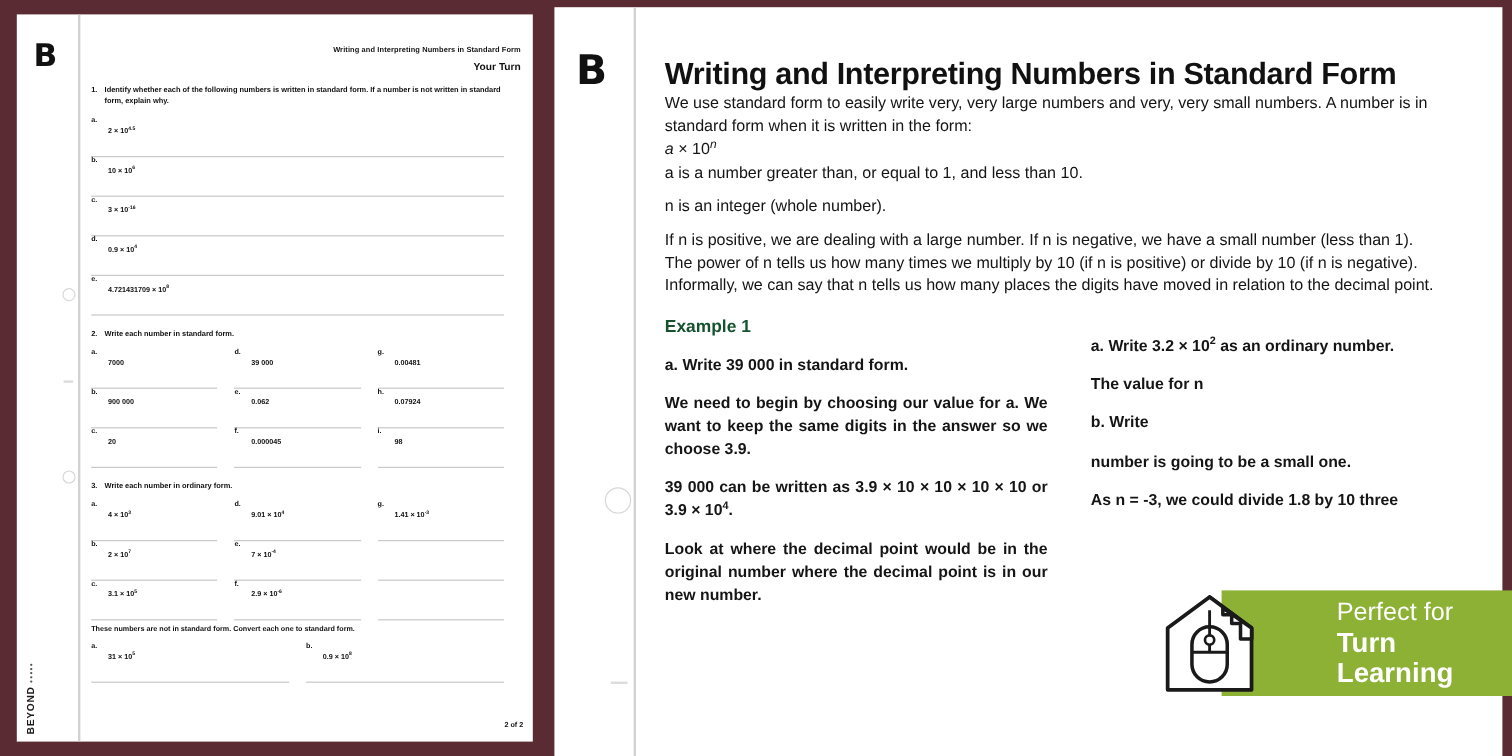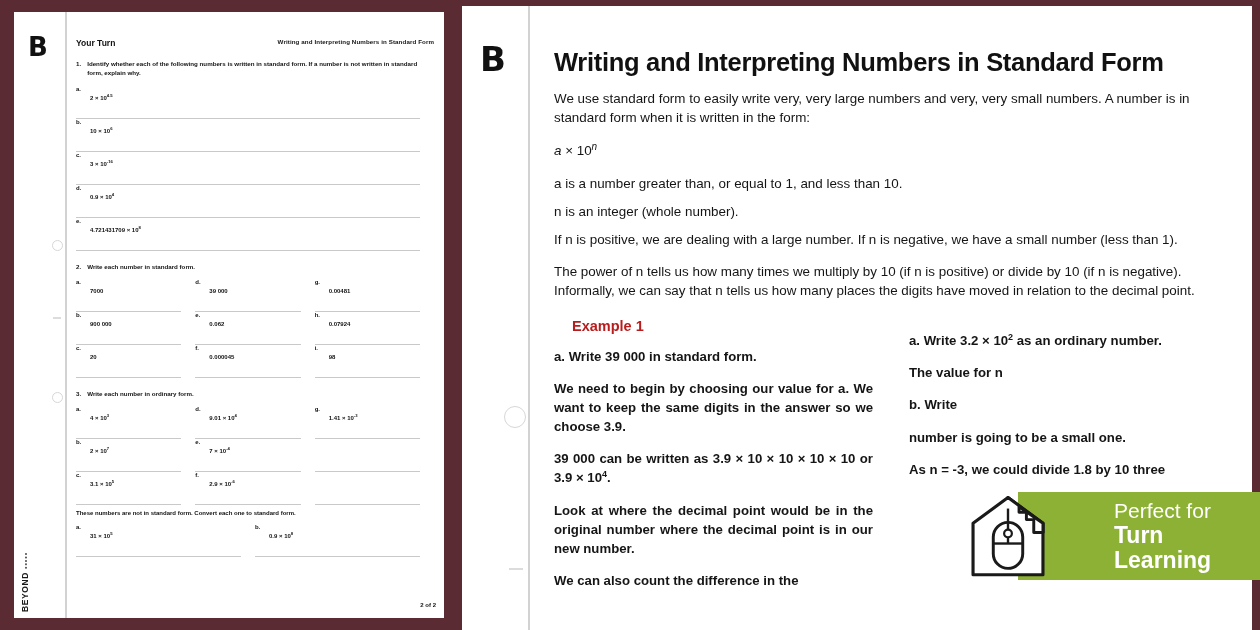--- a/index.html
+++ b/index.html
@@ -64,20 +64,22 @@
     left: 62px; top: 26px; right: 10px;
     color: #111;
   }
   .ws-header-title {
     position: absolute; right: 0; top: 0;
     font-size: 6.2px; font-weight: 700; letter-spacing: .1px;
     color: #141414; white-space: nowrap;
   }
   .ws-yourturn {
     font-size: 8.5px; font-weight: 800; color: #111;
+    margin-top: 12px;
+    text-align: right;
   }
   .q { margin-top: 11px; }
   .q-head {
     display: flex; gap: 6px;
     font-size: 6.2px; font-weight: 700; line-height: 1.5; color: #111;
   }
   .q-num { flex: 0 0 auto; }
   .q-text { flex: 1 1 auto; }
   .sub-list { margin-top: 8px; }
   .sub-row { display: flex; }
@@ -116,33 +118,32 @@
     font-size: 25.5px;
     font-weight: 800;
     letter-spacing: -0.3px;
     line-height: 1.1;
     color: #111;
     font-family: "Liberation Sans", sans-serif;
   }
   .lp-p {
     font-size: 13.4px;
     line-height: 1.42;
-    margin-top: 13px;
     color: #151515;
   }
   .lp-p.tight { margin-top: 9px; }
   .lp-p i { font-style: italic; }
   .examples {
     display: flex;
     gap: 36px;
     margin-top: 18px;
   }
   .ex-col { flex: 1 1 0; min-width: 0; }
   .ex-title {
-    font-size: 14.5px; font-weight: 800; color: #b91c1c; margin-left: 18px;
+    font-size: 14.5px; font-weight: 800; color: #14532d;
   }
   .ex-p {
     font-size: 13.2px;
     line-height: 1.45;
     margin-top: 13px;
     color: #151515;
     font-weight: bold;
   }
   .ex-p.just { text-align: justify; }
   .ex-p sup { font-size: 9px; }
@@ -396,21 +397,20 @@
         <p class="lp-p">The power of n tells us how many times we multiply by 10 (if n is positive) or divide by 10 (if n is negative). Informally, we can say that n tells us how many places the digits have moved in relation to the decimal point.</p>
 
         <div class="examples">
           <div class="ex-col">
             <div class="ex-title">Example 1</div>
             <div id="ex1-paras">
                 <p class="ex-p">a.  Write 39 000 in standard form.</p>
                 <p class="ex-p just">We need to begin by choosing our value for a. We want to keep the same digits in the answer so we choose 3.9.</p>
                 <p class="ex-p just">39 000 can be written as 3.9 × 10 × 10 × 10 × 10 or 3.9 × 10<sup>4</sup>.</p>
                 <p class="ex-p just">Look at where the decimal point would be in the original number where the decimal point is in our new number.</p>
-                <p class="ex-p just">We can also count the difference in the</p>
               </div>
           </div>
           <div class="ex-col">
             <div id="ex2-paras">
                 <p class="ex-p">a.   Write 3.2 × 10<sup>2</sup> as an ordinary number.</p>
                 <p class="ex-p">The value for n</p>
                 <p class="ex-p">b.   Write</p>
                 <p class="ex-p">number is going to be a small one.</p>
                 <p class="ex-p">As n = -3, we could divide 1.8 by 10 three</p>
               </div>

